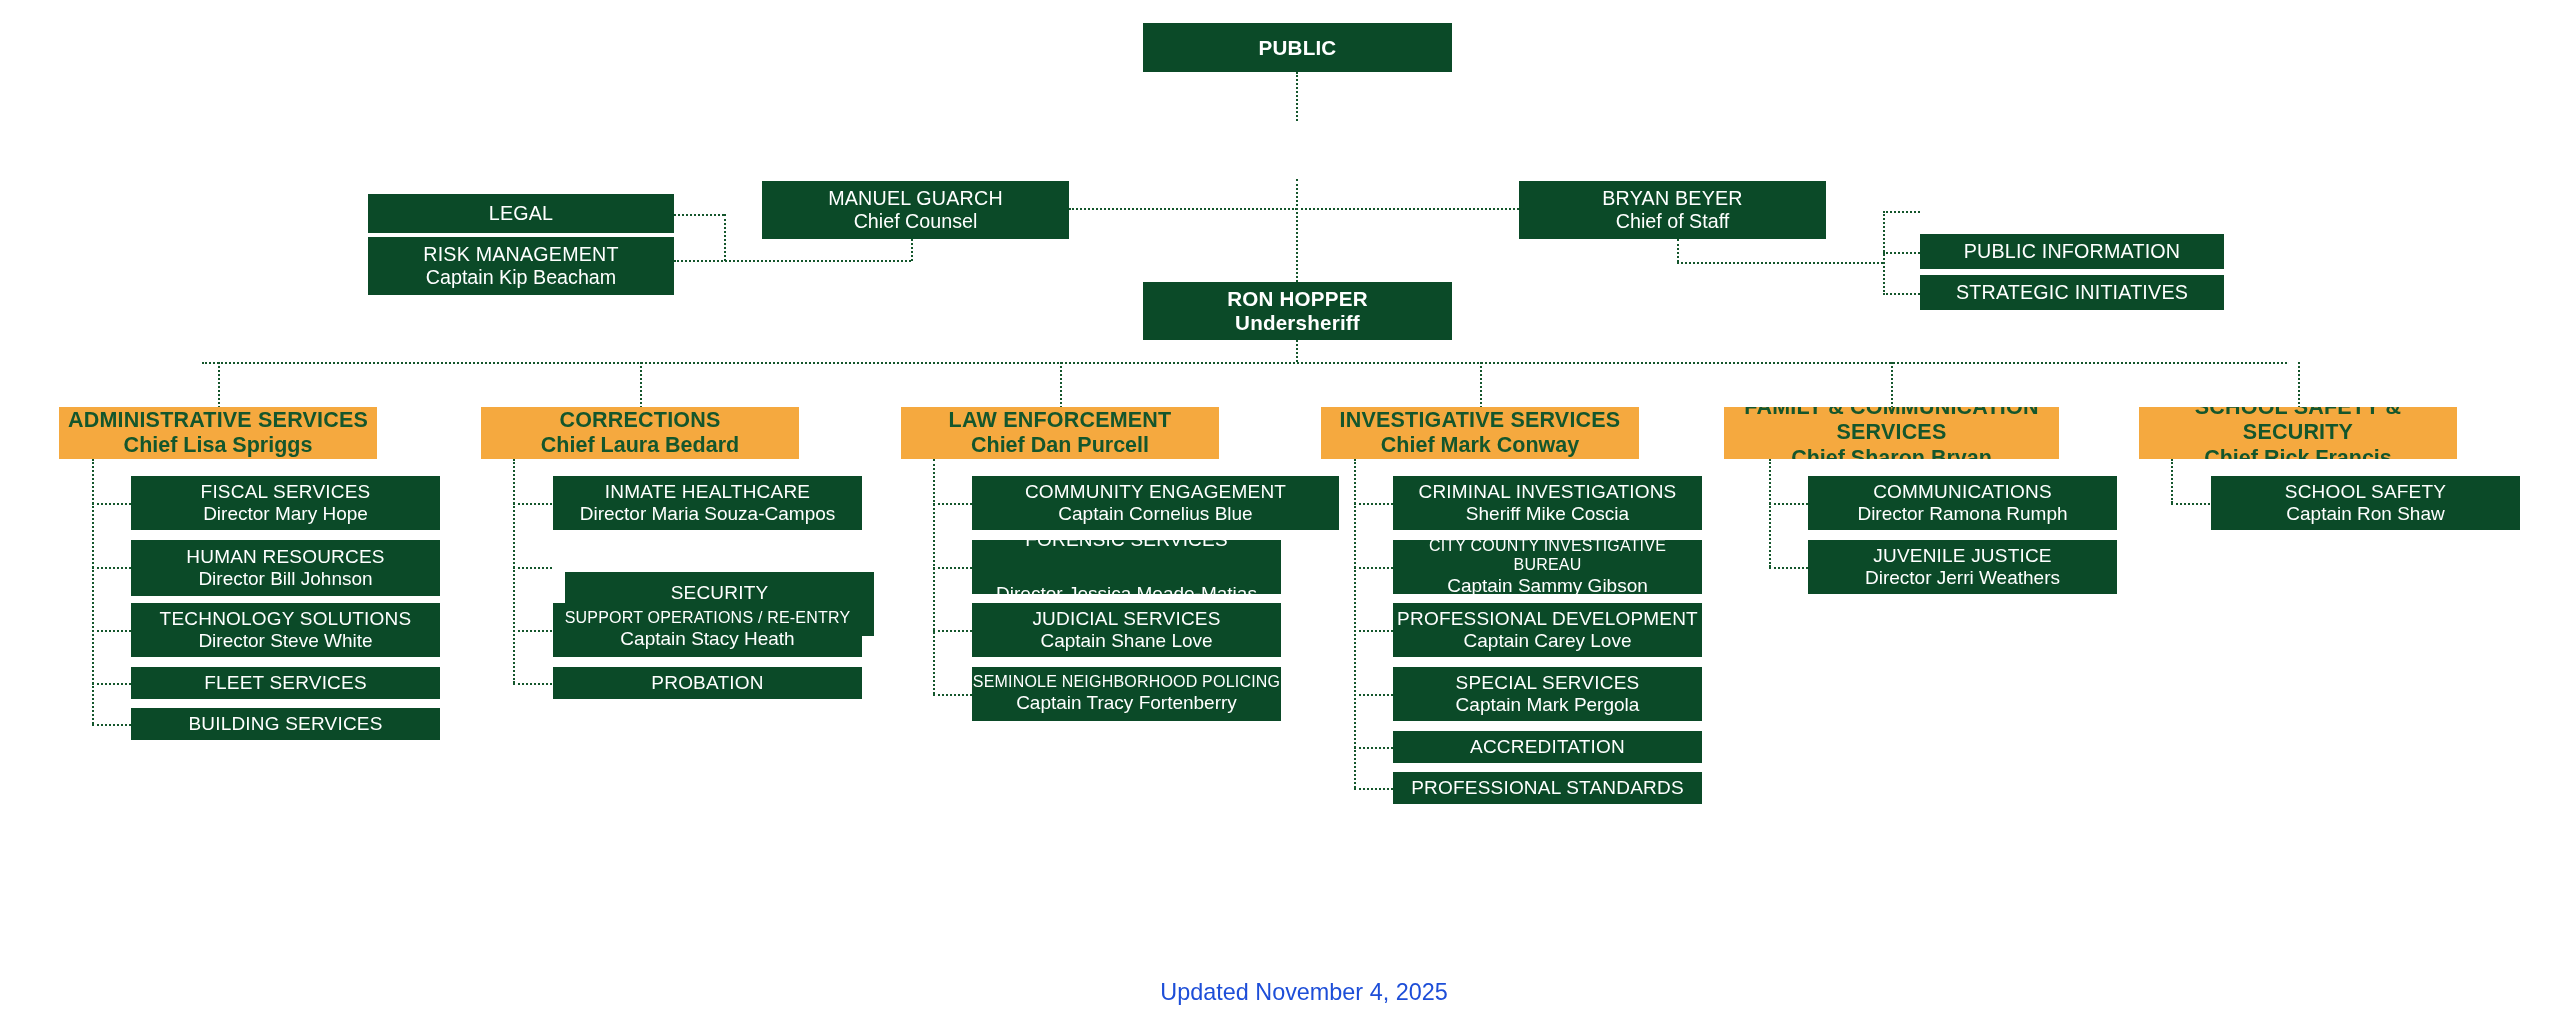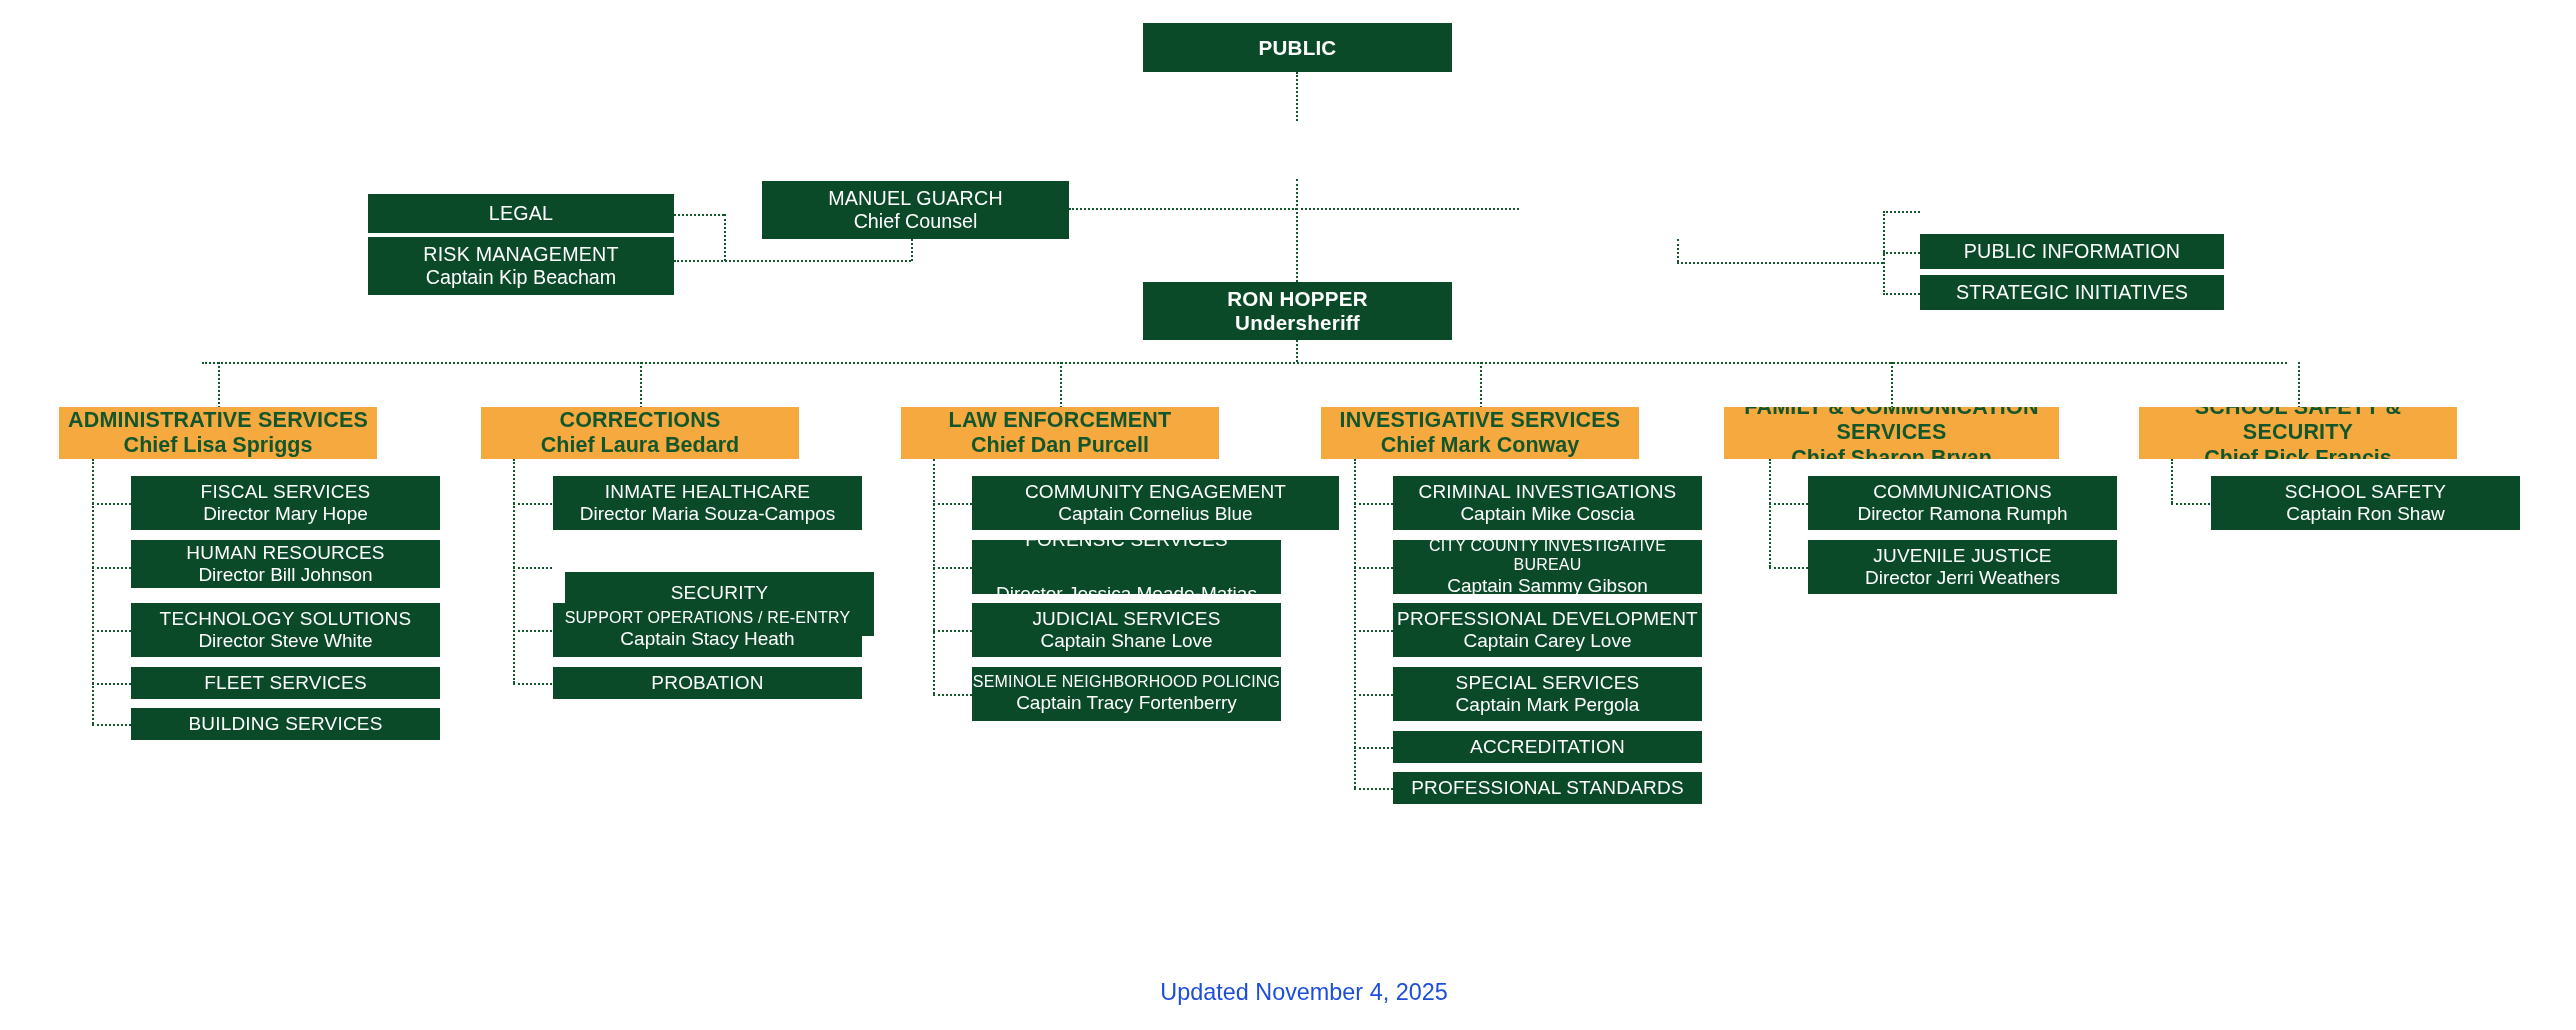--- a/index.html
+++ b/index.html
@@ -97,20 +97,24 @@
   </div>
 
   <div class="hline" style="left:674px;top:214px;width:50px;"></div>
   <div class="vline" style="left:724px;top:214px;height:47px;"></div>
 
   <div class="hline" style="left:674px;top:260px;width:237px;"></div>
   <div class="vline" style="left:911px;top:239px;height:21.5px;"></div>
 
   <div class="hline" style="left:1069px;top:208px;width:228px;"></div>
 
+  <div class="box green staff" style="left:1519px;top:181px;width:307px;height:58px;">
+    <div class="t1">BRYAN BEYER</div>
+    <div class="t2">Chief of Staff</div>
+  </div>
 
   <div class="hline" style="left:1296px;top:208px;width:223px;"></div>
 
   <div class="box green staff" style="left:1920px;top:234px;width:304px;height:35px;">
     <div class="t1">PUBLIC INFORMATION</div>
   </div>
   <div class="box green staff" style="left:1920px;top:275px;width:304px;height:35px;">
     <div class="t1">STRATEGIC INITIATIVES</div>
   </div>
 
@@ -128,21 +132,21 @@
       <div class="vline" style="left:218px;top:362px;height:46px;"></div>
       <div class="box orange head" style="left:59px;top:407px;width:318px;height:52px;">
         <div class="t1">ADMINISTRATIVE SERVICES</div>
         <div class="t2">Chief Lisa Spriggs</div>
       </div>
       <div class="box green unit" style="left:131px;top:476px;width:309px;height:54px;">
         <div class="t1">FISCAL SERVICES</div>
         <div class="t2">Director Mary Hope</div>
       </div>
       <div class="hline" style="left:92px;top:503px;width:39px;"></div>
-      <div class="box green unit" style="left:131px;top:540px;width:309px;height:48px;">
+      <div class="box green unit" style="left:131px;top:540px;width:309px;height:56px;">
         <div class="t1">HUMAN RESOURCES</div>
         <div class="t2">Director Bill Johnson</div>
       </div>
       <div class="hline" style="left:92px;top:567px;width:39px;"></div>
       <div class="box green unit" style="left:131px;top:603px;width:309px;height:54px;">
         <div class="t1">TECHNOLOGY SOLUTIONS</div>
         <div class="t2">Director Steve White</div>
       </div>
       <div class="hline" style="left:92px;top:630px;width:39px;"></div>
       <div class="box green unit" style="left:131px;top:667px;width:309px;height:32px;">
@@ -205,21 +209,21 @@
       </div>
       <div class="hline" style="left:933px;top:694px;width:39px;"></div>
       <div class="vline" style="left:933px;top:459px;height:235px;"></div>
       <div class="vline" style="left:1480px;top:362px;height:46px;"></div>
       <div class="box orange head" style="left:1321px;top:407px;width:318px;height:52px;">
         <div class="t1">INVESTIGATIVE SERVICES</div>
         <div class="t2">Chief Mark Conway</div>
       </div>
       <div class="box green unit" style="left:1393px;top:476px;width:309px;height:54px;">
         <div class="t1">CRIMINAL INVESTIGATIONS</div>
-        <div class="t2">Captain Mike Coscia</div>
+        <div class="t2">Sheriff Mike Coscia</div>
       </div>
       <div class="hline" style="left:1354px;top:503px;width:39px;"></div>
       <div class="box green unit small" style="left:1393px;top:540px;width:309px;height:54px;">
         <div class="t1">CITY COUNTY INVESTIGATIVE BUREAU</div>
         <div class="t2">Captain Sammy Gibson</div>
       </div>
       <div class="hline" style="left:1354px;top:567px;width:39px;"></div>
       <div class="box green unit" style="left:1393px;top:603px;width:309px;height:54px;">
         <div class="t1">PROFESSIONAL DEVELOPMENT</div>
         <div class="t2">Captain Carey Love</div>

